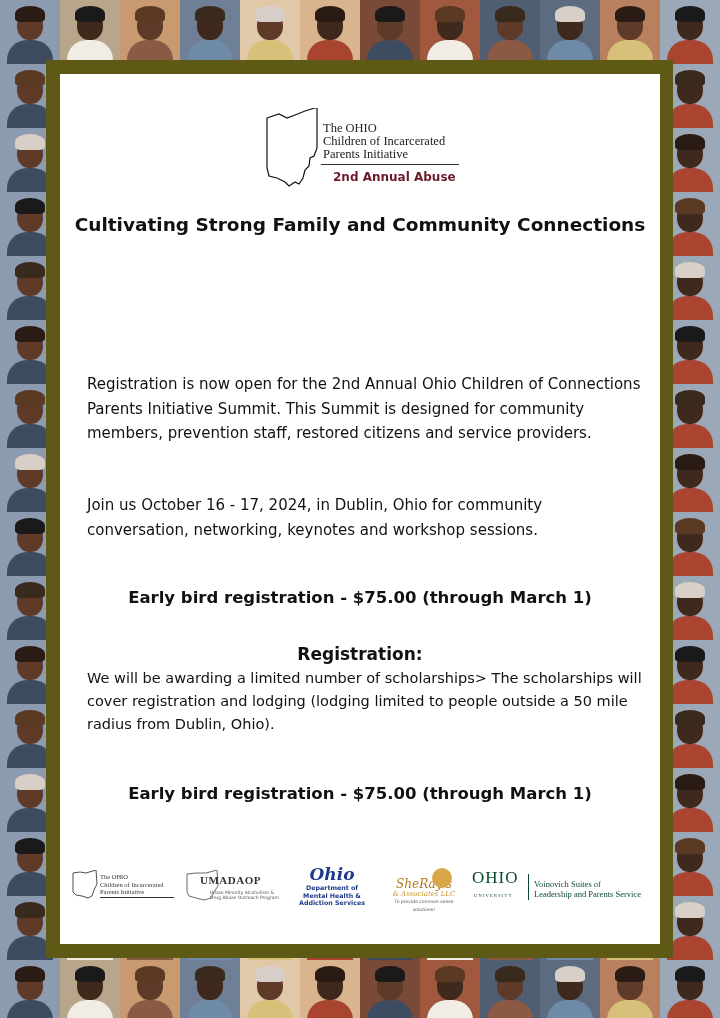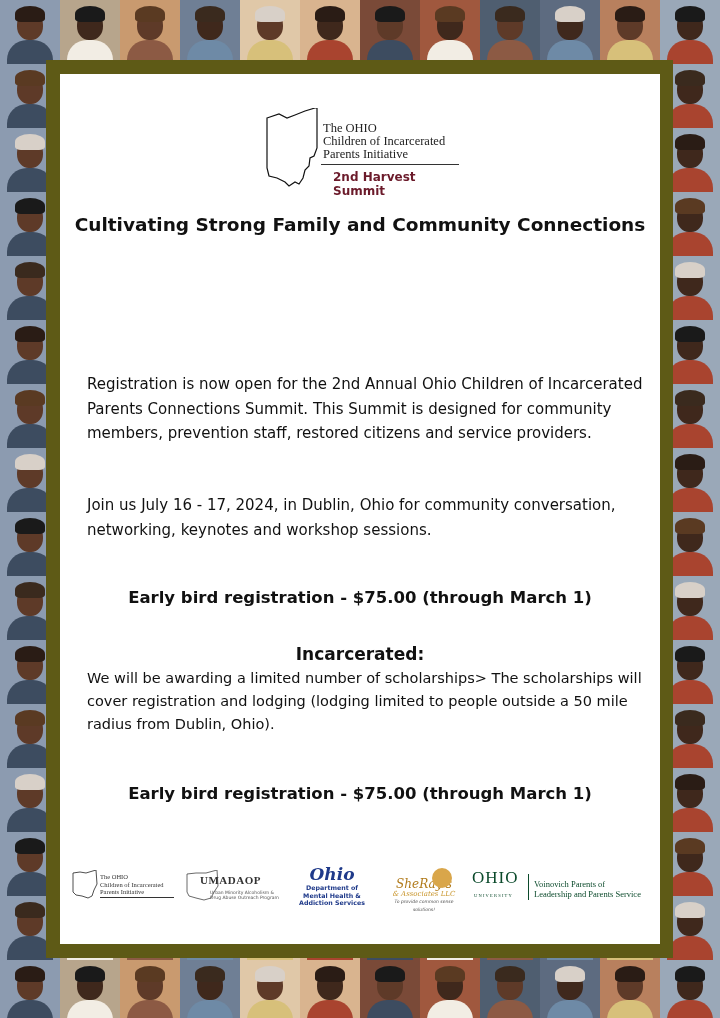--- a/index.html
+++ b/index.html
@@ -1039,30 +1039,30 @@
 <div class="page">
 
   <div class="logo-top">
     <svg width="60" height="86" viewBox="0 0 60 86">
       <path d="M2 10 L14 6 L22 10 L30 7 L40 3 L50 0 L52 0 L52 40 L49 48 L45 50 L44 58 L40 62 L38 70 L34 76 L30 74 L24 78 L20 74 L12 70 L4 68 L2 60 Z" fill="none" stroke="#111" stroke-width="1.2"></path>
     </svg>
     <div class="lt l1">The OHIO</div>
     <div class="lt l2">Children of Incarcerated</div>
     <div class="lt l3">Parents Initiative</div>
     <div class="rule"></div>
-    <div class="summit">2nd Harvest Summit</div>
+    <div class="summit">2nd Annual Abuse</div>
   </div>
 
   <div class="center h-title">Cultivating Strong Family and Community Connections</div>
 
-  <div class="para p1">Registration is now open for the 2nd Annual Ohio Children of Incarcerated Parents Connections Summit.  This Summit is designed for community members, prevention staff, restored citizens and service providers.</div>
-  <div class="para p2">Join us July 16 - 17, 2024, in Dublin, Ohio for community conversation, networking, keynotes and workshop sessions.</div>
+  <div class="para p1">Registration is now open for the 2nd Annual Ohio Children of Connections Parents Initiative Summit.  This Summit is designed for community members, prevention staff, restored citizens and service providers.</div>
+  <div class="para p2">Join us October 16 - 17, 2024, in Dublin, Ohio for community conversation, networking, keynotes and workshop sessions.</div>
 
   <div class="center early1">Early bird registration - $75.00 (through March 1)</div>
-  <div class="center schol-h">Incarcerated:</div>
+  <div class="center schol-h">Registration:</div>
   <div class="para p3">We will be awarding a limited number of scholarships&gt; The scholarships will cover registration and lodging (lodging limited to people outside a 50 mile radius from Dublin, Ohio).</div>
   <div class="center early2">Early bird registration - $75.00 (through March 1)</div>
 
   <div class="sponsors">
     <div class="sp sp-ocip">
       <svg width="28" height="30" viewBox="0 0 28 30" style="position:absolute;left:0;top:0">
         <path d="M1 3 L8 2 L14 3 L24 0 L25 14 L22 20 L20 26 L16 28 L10 26 L4 25 L1 22 Z" fill="none" stroke="#222" stroke-width="0.8"></path>
       </svg>
       <div class="txt">
         <div>The OHIO</div>
@@ -1095,18 +1095,18 @@
       <div class="name">SheRay's</div>
       <div class="assoc">&amp; Associates LLC</div>
       <div class="tag">To provide common sense solutions!</div>
     </div>
 
     <div class="sp sp-ou">
       <div class="ohio">OHIO</div>
       <div class="univ">UNIVERSITY</div>
       <div class="bar"></div>
       <div class="school">
-        <div>Voinovich Parents of</div>
+        <div>Voinovich Suites of</div>
         <div>Leadership and Parents Service</div>
       </div>
     </div>
   </div>
 </div>
 
 </body></html>

